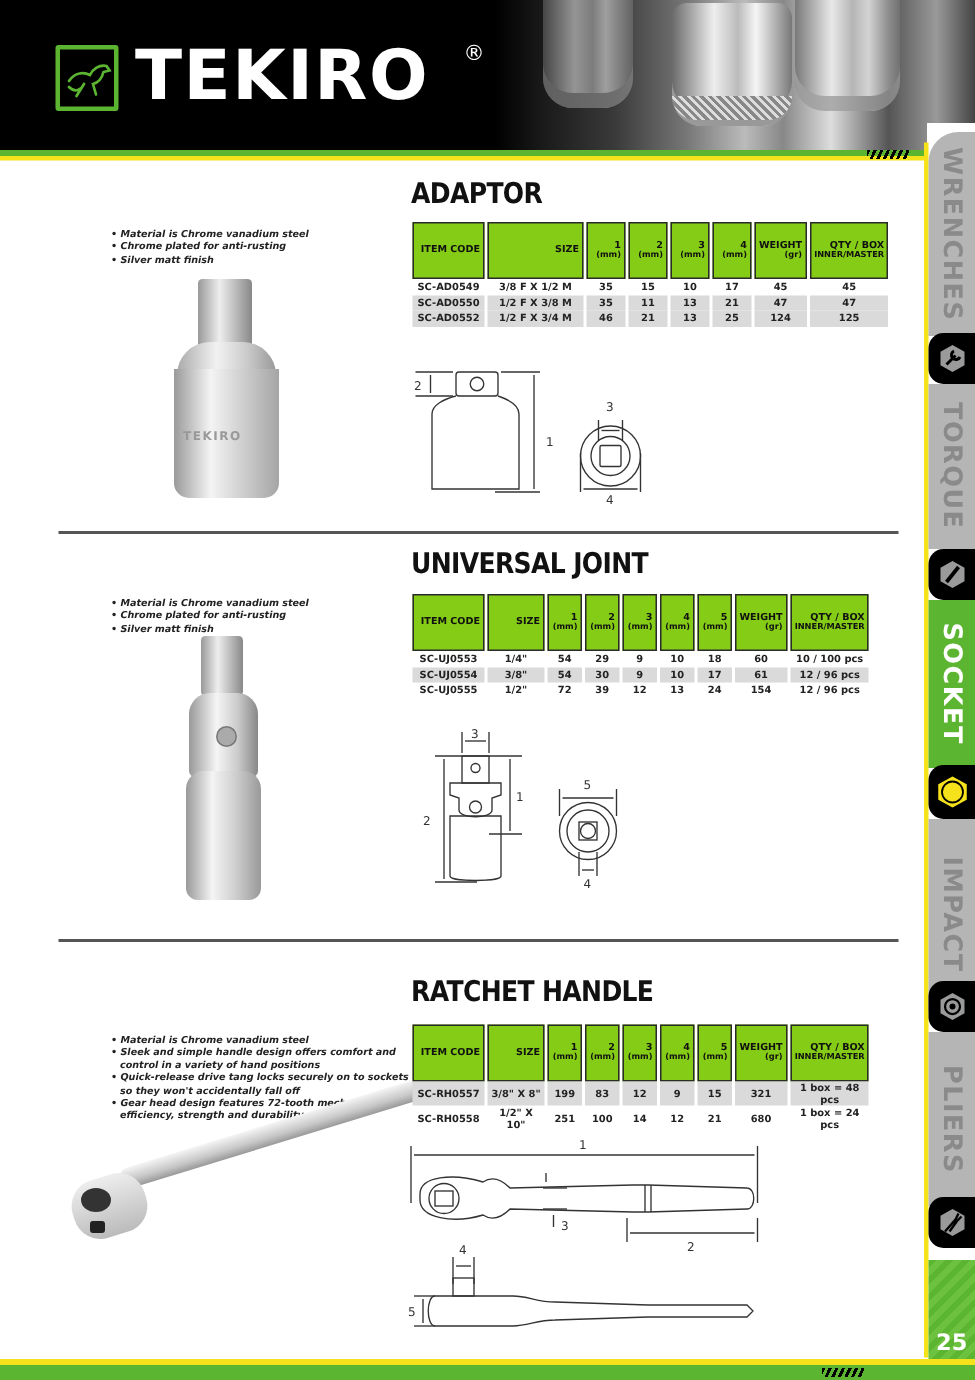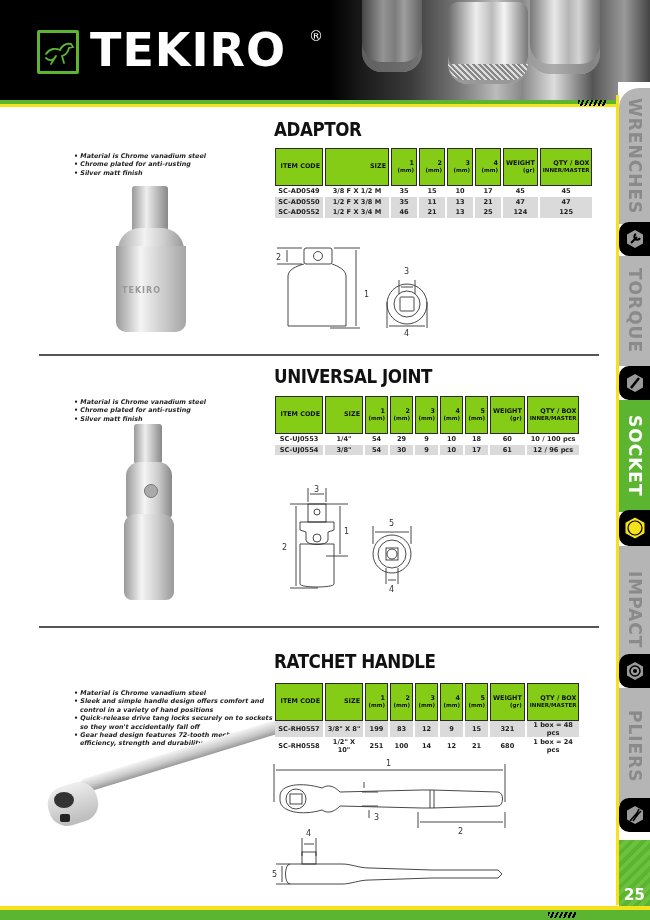--- a/index.html
+++ b/index.html
@@ -275,20 +275,31 @@
     </tr>
     <tr class="alt">
       <td>SC-UJ0554</td>
         <td>3/8"</td>
         <td>54</td>
         <td>30</td>
         <td>9</td>
         <td>10</td>
         <td>17</td>
         <td>61</td>
+        <td>12 / 96  pcs</td>
+    </tr>
+    <tr>
+      <td>SC-UJ0555</td>
+        <td>1/2"</td>
+        <td>72</td>
+        <td>39</td>
+        <td>12</td>
+        <td>13</td>
+        <td>24</td>
+        <td>154</td>
         <td>12 / 96  pcs</td>
     </tr>
   </tbody>
 </table>
 
 <svg class="diagram" style="left:278px;top:484px;" width="150" height="110" viewBox="0 0 150 110">
   <g fill="none" stroke="#333" stroke-width="0.9">
     <rect x="30" y="20" width="18" height="18"></rect>
     <circle cx="39" cy="28" r="3"></circle>
     <path d="M22 38 L56 38 L56 46 L50 48 L50 56 C50 62, 28 62, 28 56 L28 48 L22 46 Z"></path>

